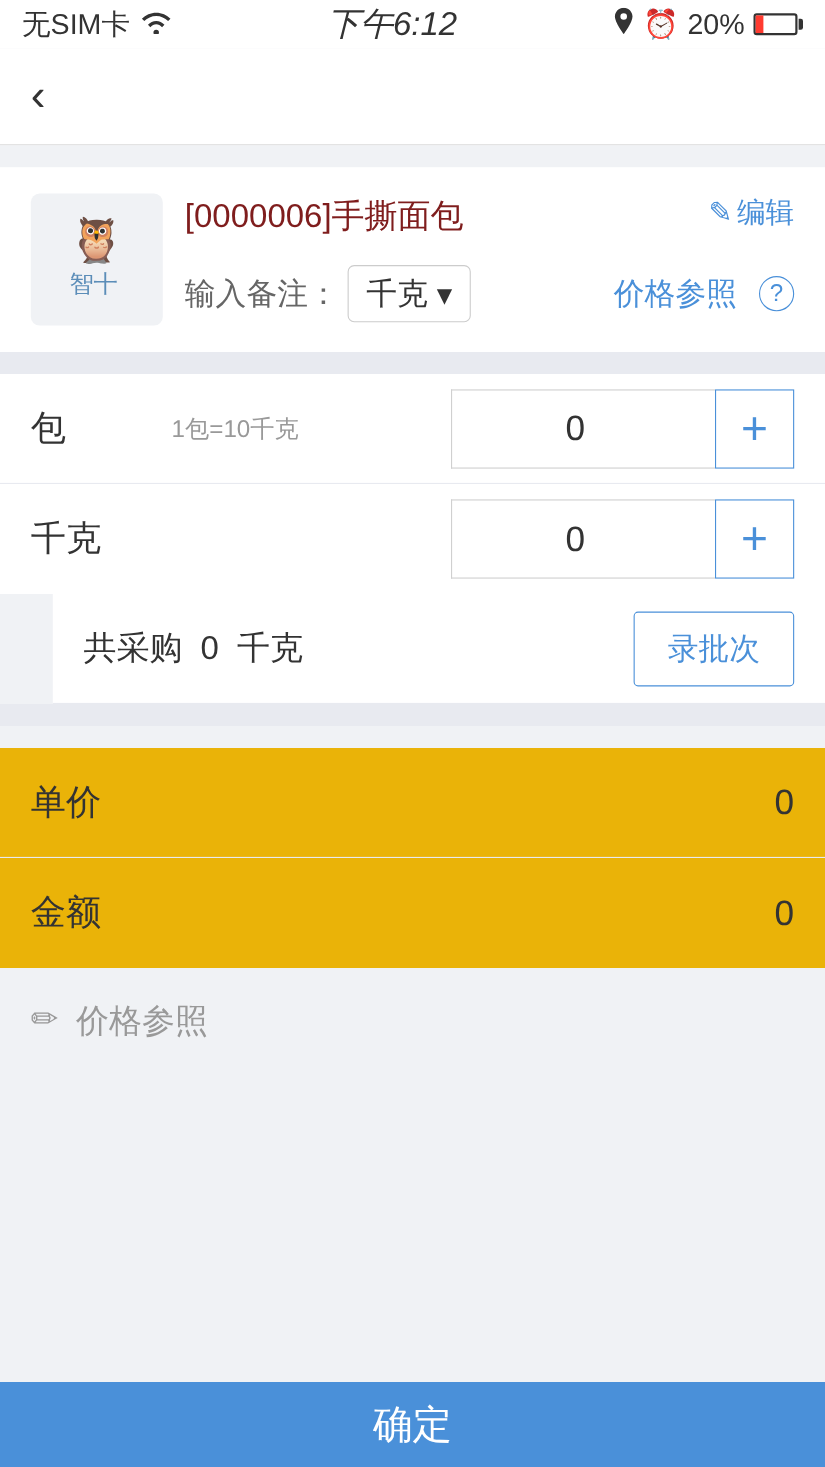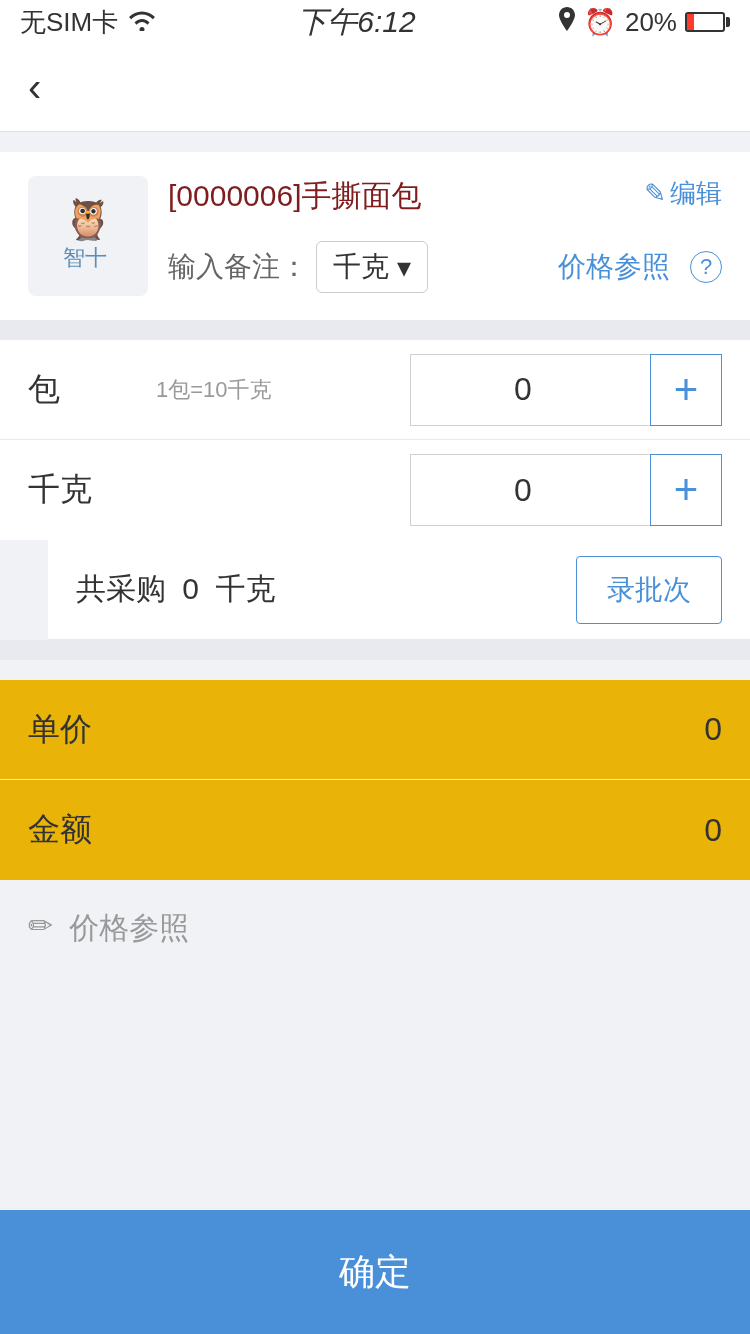--- a/index.html
+++ b/index.html
@@ -304,21 +304,21 @@
       font-size: 30px;
       color: #999;
     }
 
     
     .confirm-btn {
       position: fixed;
       bottom: 0;
       left: 0;
       width: 750px;
-      height: 124px;
+      height: 78px;
       background: #4a90d9;
       color: #fff;
       font-size: 36px;
       font-weight: 500;
       border: none;
       cursor: pointer;
       display: flex;
       align-items: center;
       justify-content: center;
     }

